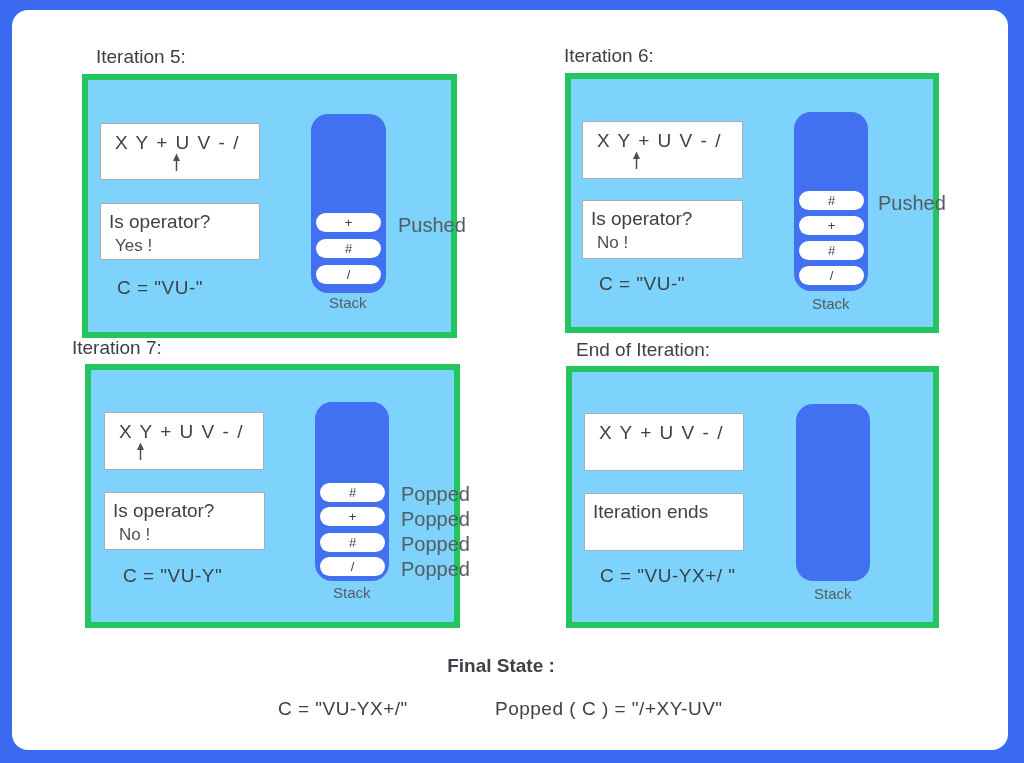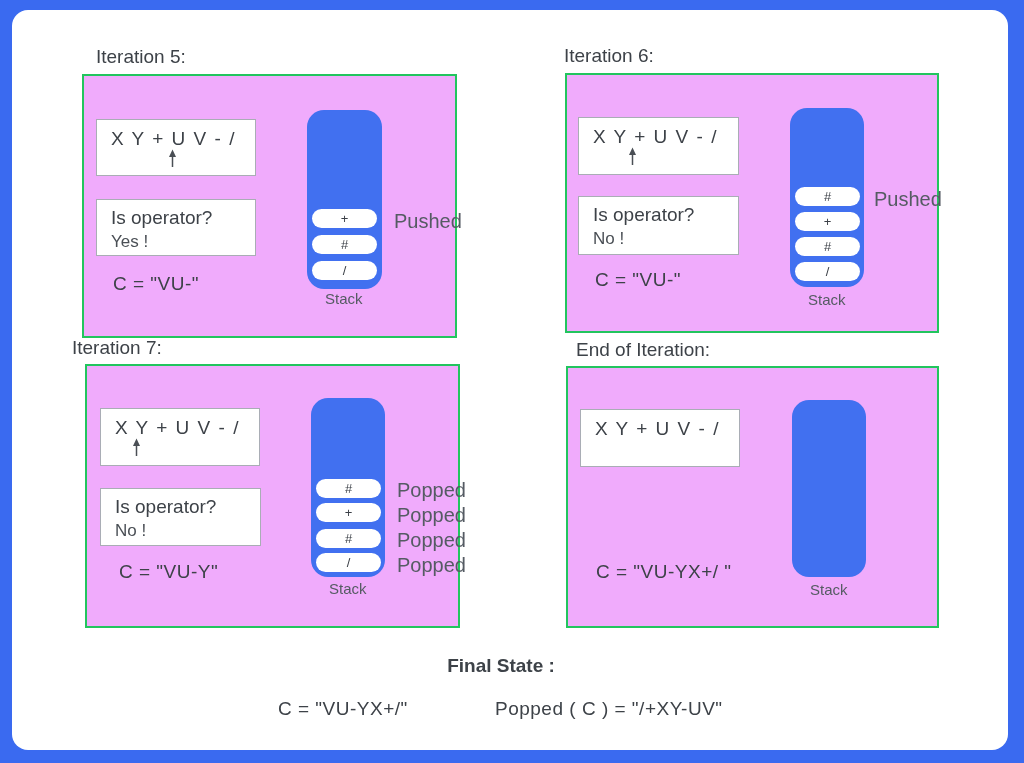--- a/index.html
+++ b/index.html
@@ -13,31 +13,31 @@
   }
   .card {
     position: absolute; left: 12px; top: 10px;
     width: 996px; height: 740px;
     background: #ffffff; border-radius: 16px;
   }
   .panel-title {
     position: absolute; font-size: 19px; color: #3d4248; white-space: nowrap;
   }
   .panel {
-    position: absolute; background: #f0abfc; border: 2px solid #22c55e;
+    position: absolute; background: #7dd3fc; border: 6px solid #22c55e;
   }
   .wbox {
     position: absolute; background: #ffffff; border: 1px solid #a9adb5;
   }
   .expr {
     position: absolute; left: 14px; top: 8px;
     font-size: 19px; letter-spacing: 1.5px; white-space: nowrap; color: #3d4248;
   }
   .ptr { position: absolute; }
-  .q-text { position: absolute; left: 14px; top: 7px; font-size: 19px; color: #3d4248; white-space: nowrap; }
+  .q-text { position: absolute; left: 8px; top: 7px; font-size: 19px; color: #3d4248; white-space: nowrap; }
   .a-text { position: absolute; left: 14px; top: 32px; font-size: 17px; color: #4a4f55; white-space: nowrap; }
   .c-value { position: absolute; font-size: 19px; letter-spacing: 0.5px; color: #3d4248; white-space: nowrap; }
   .stack {
     position: absolute; background: #4170f0; border-radius: 17px;
   }
   .pill {
     position: absolute; left: 5px; width: 65px; height: 19px;
     background: #ffffff; border-radius: 10px;
     font-size: 13px; line-height: 19px; text-align: center; color: #3a3f46;
   }
@@ -126,20 +126,23 @@
   <div class="side-label" style="left:310px;top:163px">Popped</div>
   <div class="side-label" style="left:310px;top:188px">Popped</div>
   <div class="stack-caption" style="left:242px;top:214px">Stack</div>
 </section>
 
 <div class="panel-title" style="left:576px;top:339px">End of Iteration:</div>
 <section class="panel" style="left:566px;top:366px;width:373px;height:262px">
   <div class="wbox" style="left:12px;top:41px;width:160px;height:58px">
     <div class="expr">X Y + U V - /</div>
   </div>
+  <div class="wbox" style="left:12px;top:121px;width:160px;height:58px">
+    <div class="q-text" style="left:8px">Iteration ends</div>
+  </div>
   <div class="c-value" style="left:28px;top:193px">C = "VU-YX+/ "</div>
   <div class="stack" style="left:224px;top:32px;width:74px;height:177px"></div>
   <div class="stack-caption" style="left:242px;top:213px">Stack</div>
 </section>
 
 <div class="final-title">Final State :</div>
 <div class="final-line" style="left:278px;top:698px">C = "VU-YX+/"</div>
 <div class="final-line" style="left:495px;top:698px">Popped ( C ) = "/+XY-UV"</div>
 
 </body></html>

